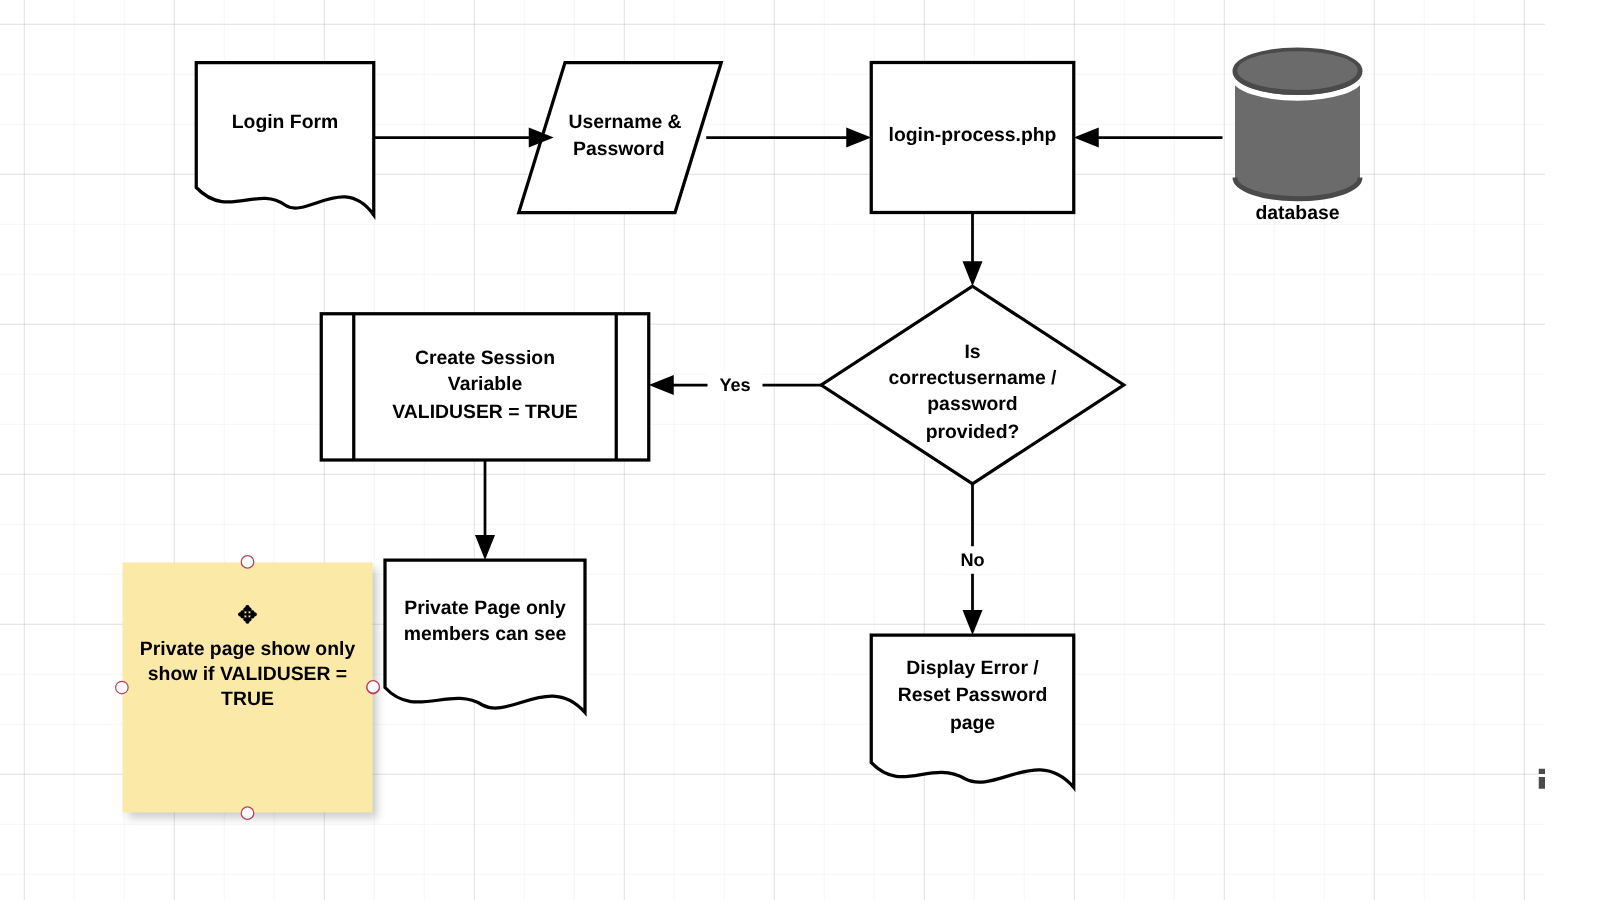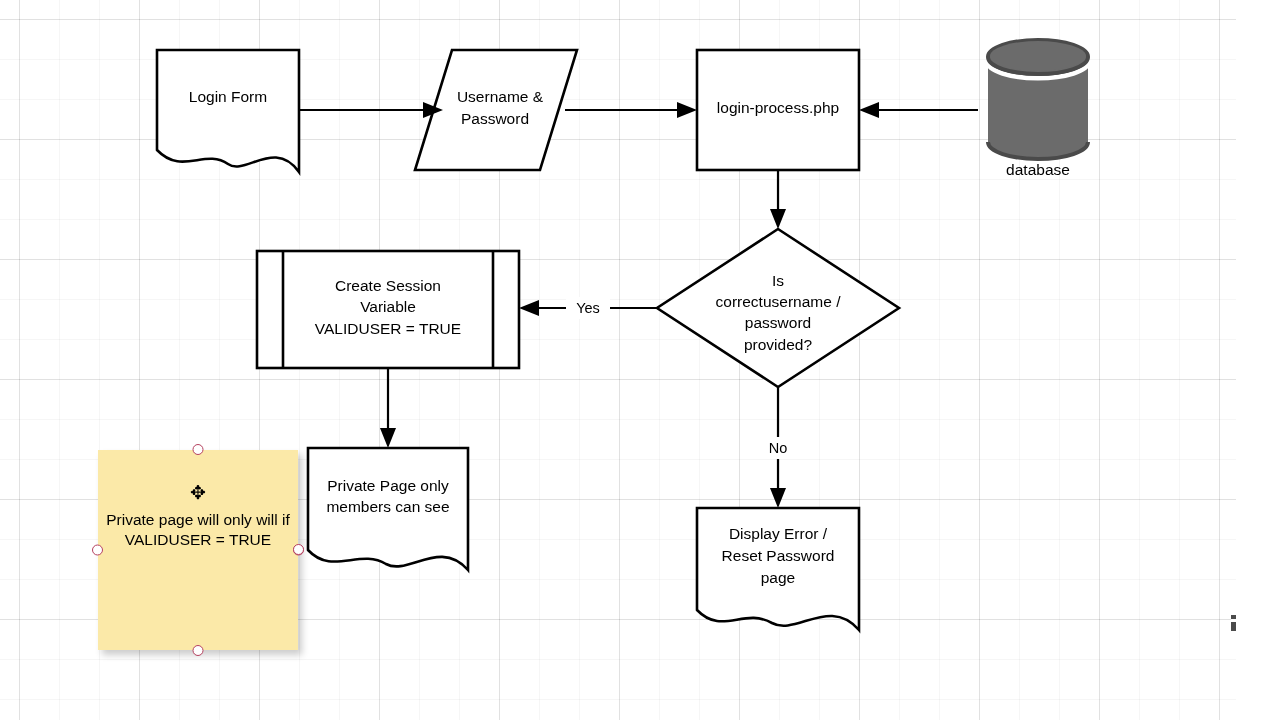--- a/index.html
+++ b/index.html
@@ -17,20 +17,21 @@
     width: 1236px;
     height: 720px;
     background-color: #ffffff;
     background-image:
       linear-gradient(to right, rgba(0,0,0,0.085) 1px, transparent 1px),
       linear-gradient(to bottom, rgba(0,0,0,0.085) 1px, transparent 1px),
       linear-gradient(to right, rgba(0,0,0,0.035) 1px, transparent 1px),
       linear-gradient(to bottom, rgba(0,0,0,0.035) 1px, transparent 1px);
     background-size: 120px 120px, 120px 120px, 40px 40px, 40px 40px;
     background-position: 19px 19px, 19px 19px, 19px 19px, 19px 19px;
+    font-weight: bold;
   }
 
   #diagram-svg {
     position: absolute;
     left: 0;
     top: 0;
     width: 1280px;
     height: 720px;
   }
 
@@ -260,21 +261,21 @@
     </g>
 
     <g>
       <line class="connector" x1="388" y1="368" x2="388" y2="430"></line>
       <polygon class="arrow-head" points="388,448 380,428 396,428"></polygon>
     </g>
   </svg>
 
   <div id="sticky-note">
     <div id="move-handle">✥</div>
-    <div id="sticky-note-text">Private page will only will if VALIDUSER = TRUE</div>
+    <div id="sticky-note-text">Private page show only show if VALIDUSER = TRUE</div>
     <div class="conn-handle ch-top"></div>
     <div class="conn-handle ch-bottom"></div>
     <div class="conn-handle ch-left"></div>
     <div class="conn-handle ch-right"></div>
   </div>
 
   <div id="doc-left-handle"></div>
 
   <div id="edge-fragment"></div>
 

